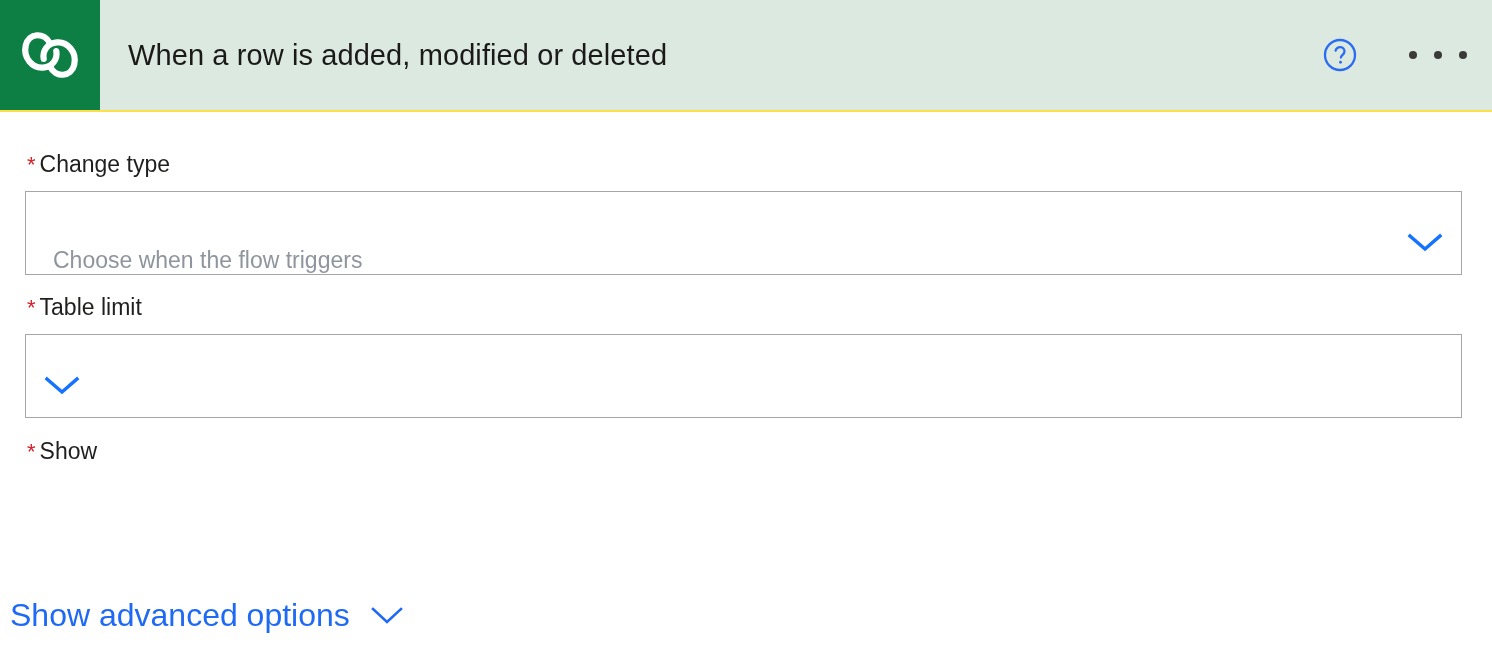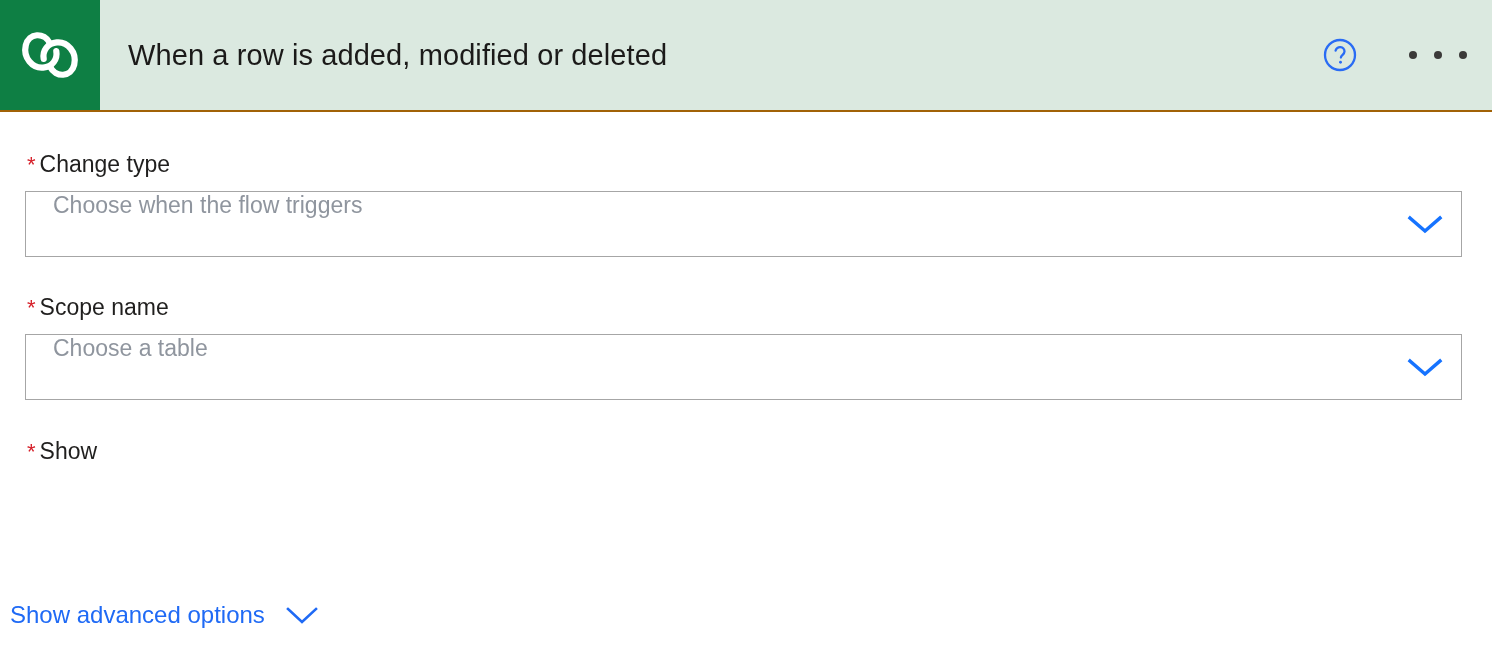--- a/index.html
+++ b/index.html
@@ -13,21 +13,21 @@
     background: #ffffff;
     font-family: "Liberation Sans", "DejaVu Sans", sans-serif;
     overflow: hidden;
     -webkit-font-smoothing: antialiased;
   }
 
   .card {
     position: relative;
     width: 1492px;
     height: 652px;
-    background: #a16207;
+    background: #fde047;
   }
 
   
   .card-header {
     position: absolute;
     left: 0;
     top: 0;
     width: 1492px;
     height: 110px;
     background: #dbe9e0;
@@ -122,25 +122,25 @@
   .required-star {
     color: #d6202a;
     font-size: 22px;
     margin-right: 4px;
   }
 
   .combo {
     position: relative;
     box-sizing: border-box;
     width: 1437px;
-    height: 66px;
+    height: 84px;
     border: 1px solid #a6a6a6;
     background: #ffffff;
     display: flex;
-    align-items: flex-start;
+    align-items: flex-end;
     cursor: text;
   }
   .combo-placeholder {
     font-size: 23px;
     color: #8f959e;
     padding-left: 27px;
     white-space: nowrap;
     overflow: hidden;
     text-overflow: ellipsis;
     flex: 1 1 auto;
@@ -160,21 +160,21 @@
   .advanced-link {
     position: absolute;
     left: 10px;
     top: 488px;
     display: flex;
     align-items: center;
     cursor: pointer;
     user-select: none;
   }
   .advanced-link-text {
-    font-size: 24px;
+    font-size: 32px;
     color: #1f6af5;
     line-height: 30px;
     white-space: nowrap;
   }
   .advanced-link-caret {
     margin-left: 20px;
     display: flex;
     align-items: center;
     justify-content: center;
   }
@@ -237,24 +237,23 @@
         <span class="combo-caret">
           <svg width="38" height="24" viewBox="0 0 38 24" aria-hidden="true">
             <path d="M4 6 L19 19 L34 6" fill="none" stroke="#1673ff" stroke-width="3.4" stroke-linecap="square" stroke-linejoin="miter"></path>
           </svg>
         </span>
       </div>
     </div>
 
     <div class="field field-2">
       <div class="field-label">
-        <span class="required-star">*</span><span>Scope name</span>
+        <span class="required-star">*</span><span>Table limit</span>
       </div>
       <div class="combo">
-        <span class="combo-placeholder">Choose a table</span>
         <span class="combo-caret">
           <svg width="38" height="24" viewBox="0 0 38 24" aria-hidden="true">
             <path d="M4 6 L19 19 L34 6" fill="none" stroke="#1673ff" stroke-width="3.4" stroke-linecap="square" stroke-linejoin="miter"></path>
           </svg>
         </span>
       </div>
     </div>
 
     <div class="field field-3">
       <div class="field-label">

